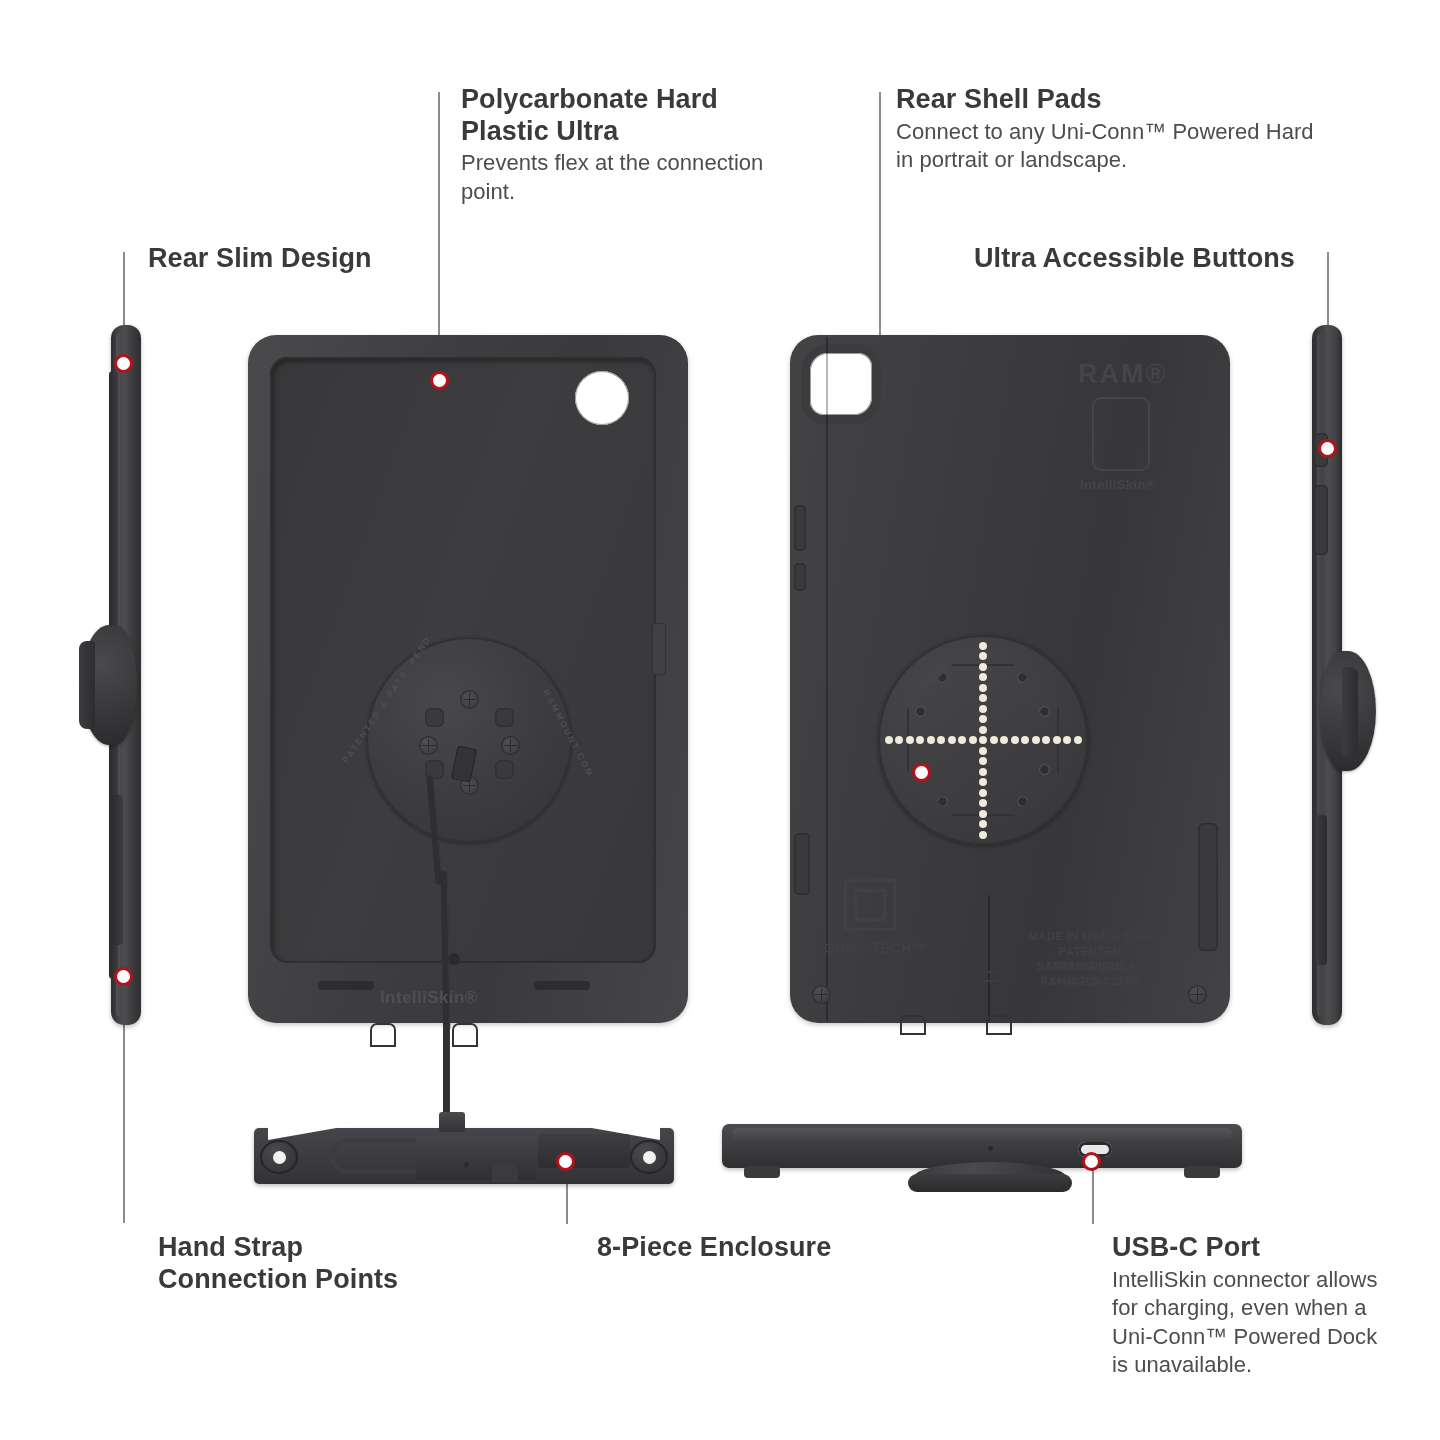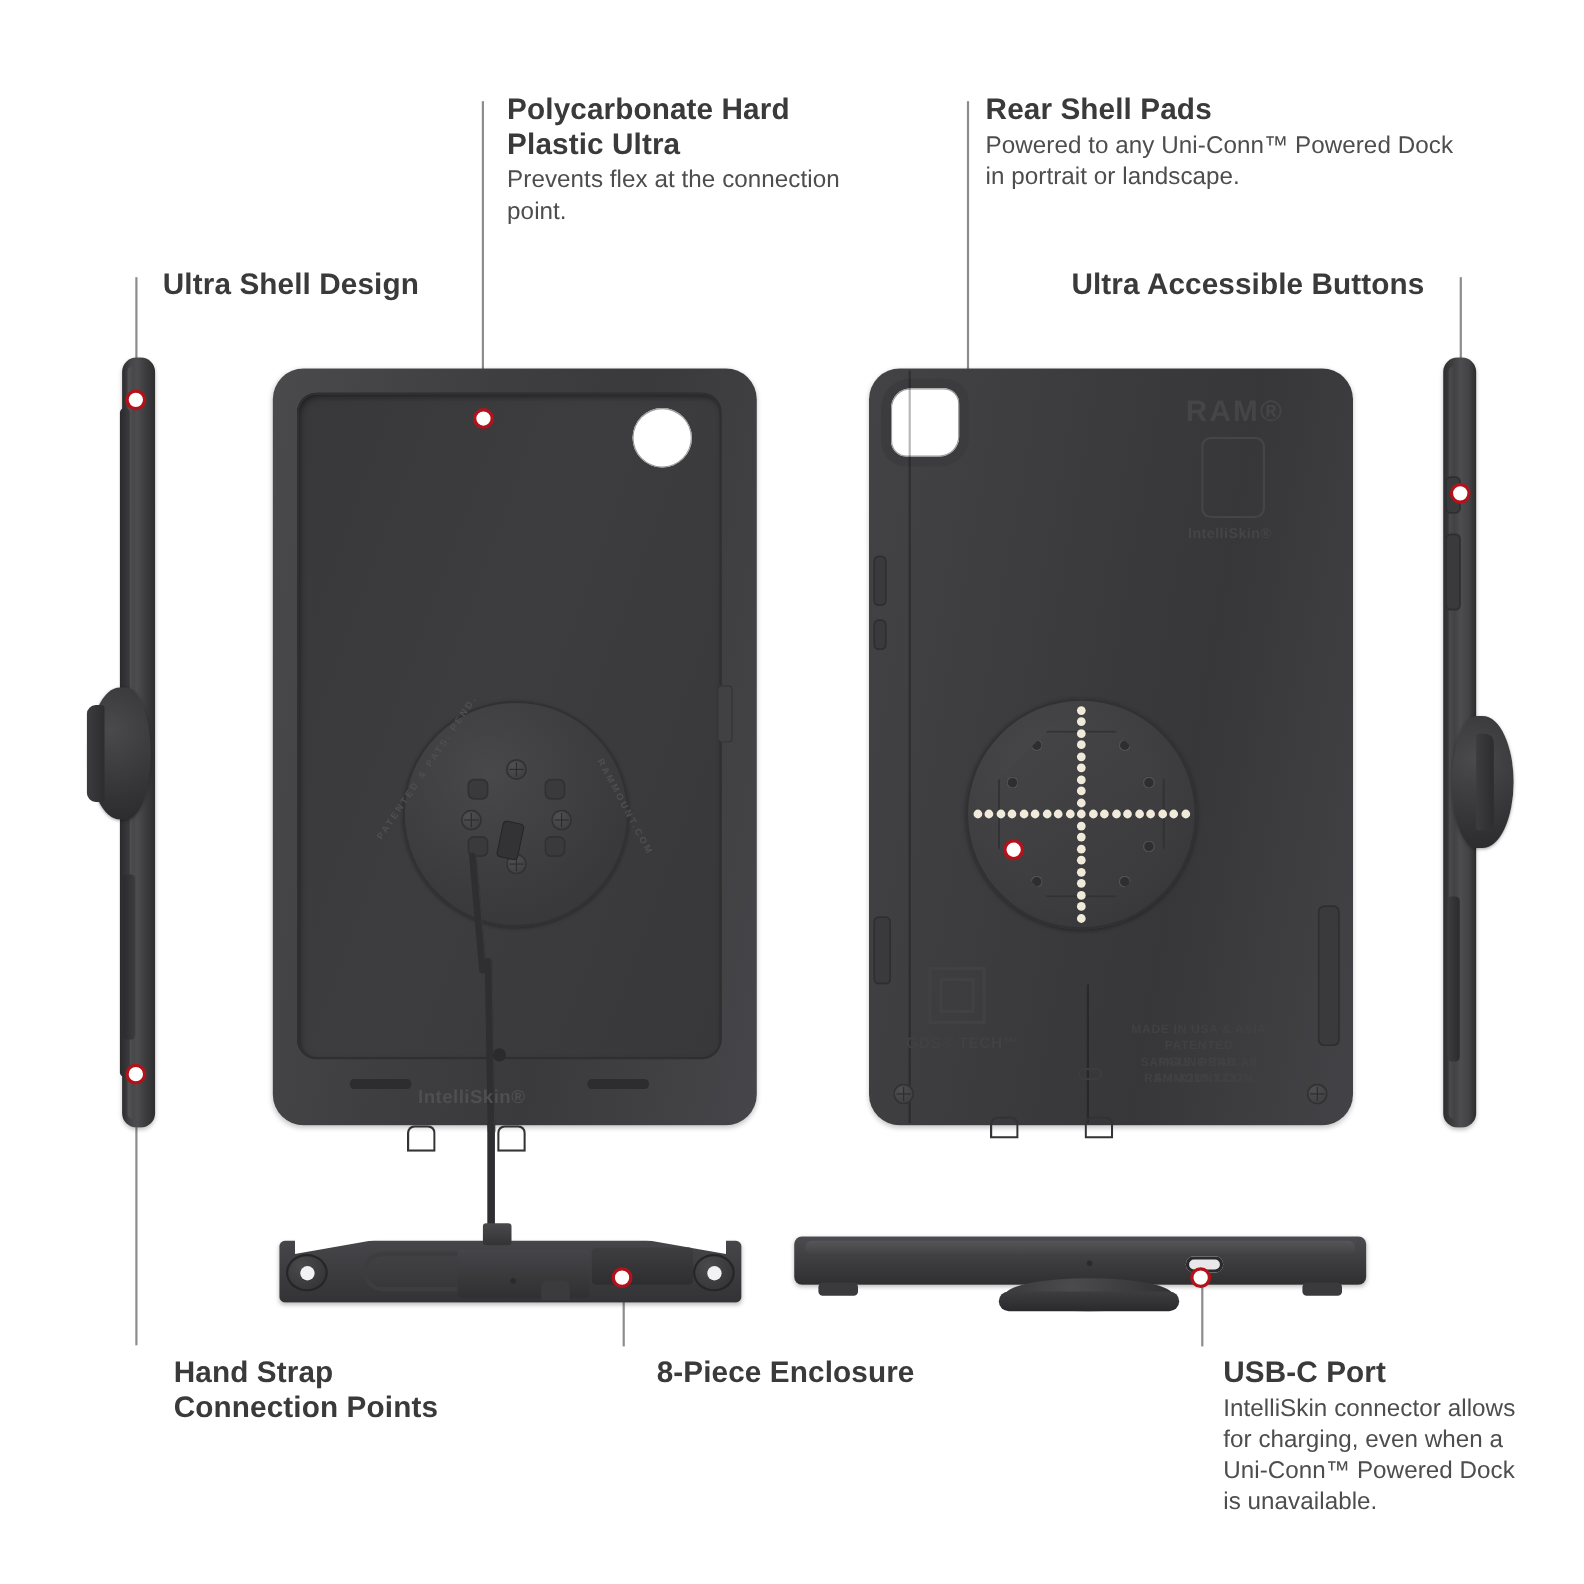--- a/index.html
+++ b/index.html
@@ -131,33 +131,33 @@
     background:radial-gradient(circle at 40% 30%,#4b4b4e,#313133);}
   .pinhole{position:absolute;width:5px;height:5px;border-radius:50%;background:#2a2a2c;}
   .foot{position:absolute;background:#3a3a3d;border-radius:4px;}
 </style>
 </head>
 <body>
 
 <div id="stage">
 
   <div class="callout" id="co-ultra" style="left:148px;top:243px;width:300px;">
-    <p class="ttl">Ultra Shell Design</p>
+    <p class="ttl">Rear Slim Design</p>
   </div>
 
   <div class="callout" id="co-poly" style="left:461px;top:84px;width:330px;">
     <p class="ttl">Polycarbonate Hard
 Plastic Ultra</p>
     <p class="sub">Prevents flex at the connection
 point.</p>
   </div>
 
   <div class="callout" id="co-pogo" style="left:896px;top:84px;width:450px;">
     <p class="ttl">Rear Shell Pads</p>
-    <p class="sub">Powered to any Uni-Conn™ Powered Dock
+    <p class="sub">Connect to any Uni-Conn™ Powered Hard
 in portrait or landscape.</p>
   </div>
 
   <div class="callout" id="co-btns" style="left:974px;top:243px;width:360px;">
     <p class="ttl">Ultra Accessible Buttons</p>
   </div>
 
   <div class="callout" id="co-strap" style="left:158px;top:1232px;width:300px;">
     <p class="ttl">Hand Strap
 Connection Points</p>

